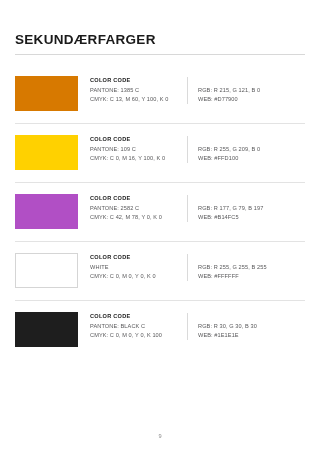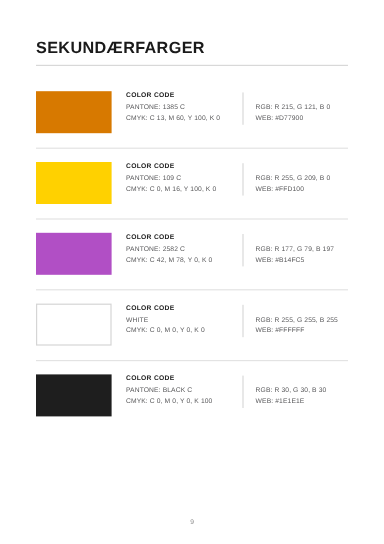--- a/index.html
+++ b/index.html
@@ -13,21 +13,21 @@
     font-family: "Liberation Sans", sans-serif;
     color: #231f20;
     position: relative;
     overflow: hidden;
   }
   .page {
     width: 320px;
     height: 453px;
     position: relative;
     box-sizing: border-box;
-    padding: 0 30px;
+    padding: 0 15px;
   }
   .page-title {
     font-size: 13.5px;
     font-weight: bold;
     letter-spacing: 0.3px;
     color: #1a1a1a;
     margin: 0;
     padding-top: 33px;
     line-height: 1.1;
   }

